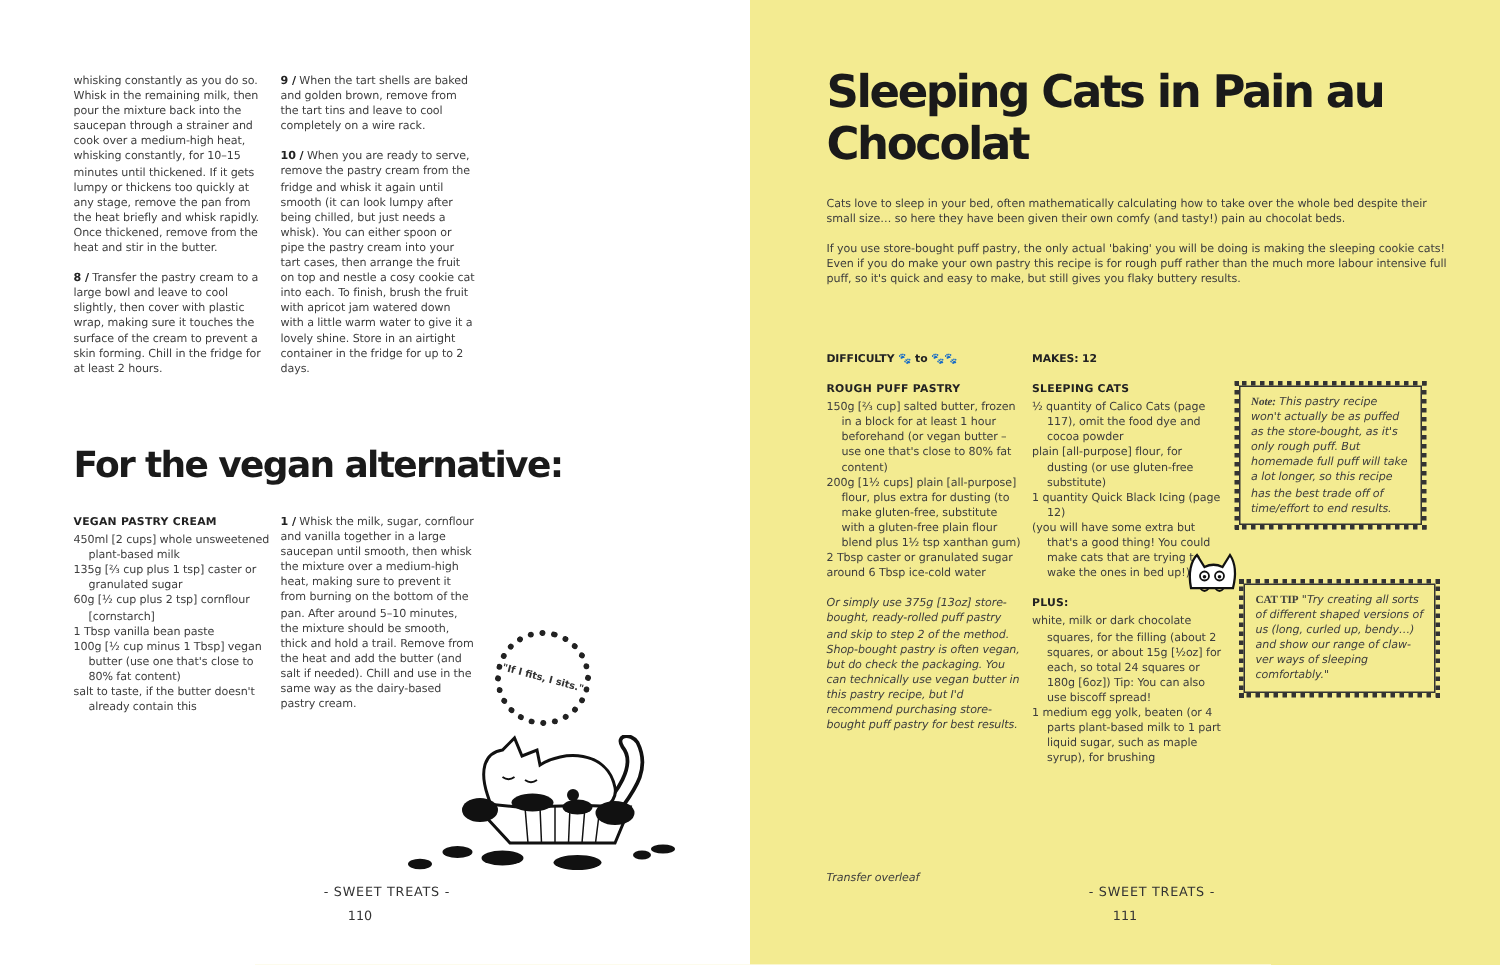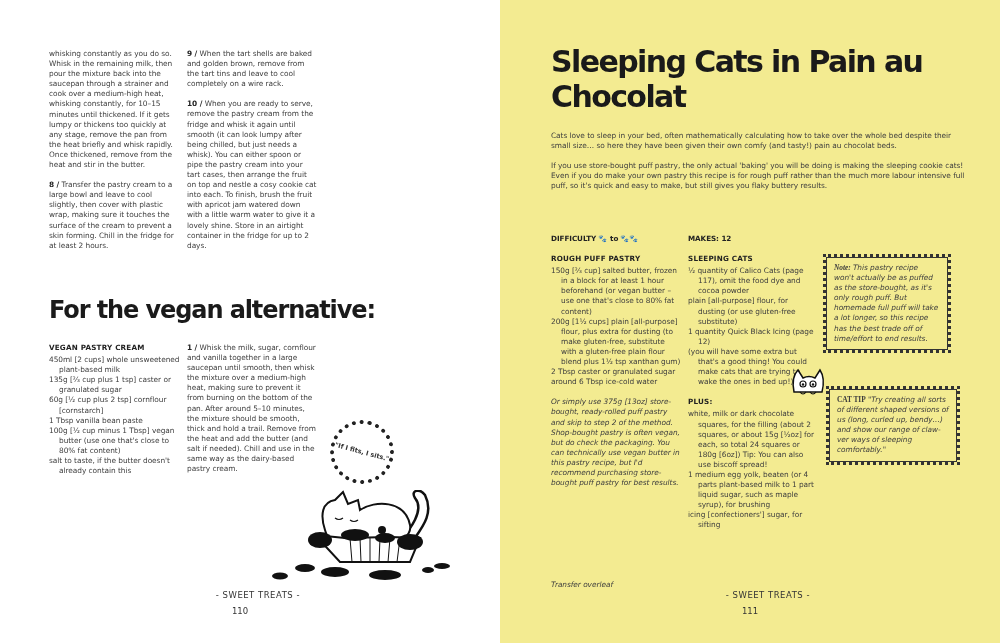--- a/index.html
+++ b/index.html
@@ -159,21 +159,20 @@
   <ul class="ing-list">
     <li>½ quantity of Calico Cats (page 117), omit the food dye and cocoa powder</li>
     <li>plain [all-purpose] flour, for dusting (or use gluten-free substitute)</li>
     <li>1 quantity Quick Black Icing (page 12)</li>
     <li>(you will have some extra but that's a good thing! You could make cats that are trying to wake the ones in bed up!)</li>
   </ul>
   <div class="ing-title" style="margin-top:10px;">PLUS:</div>
   <ul class="ing-list">
     <li>white, milk or dark chocolate squares, for the filling (about 2 squares, or about 15g [½oz] for each, so total 24 squares or 180g [6oz]) Tip: You can also use biscoff spread!</li>
     <li>1 medium egg yolk, beaten (or 4 parts plant-based milk to 1 part liquid sugar, such as maple syrup), for brushing</li>
-    <li>icing [confectioners'] sugar, for sifting</li>
   </ul>
 </div>
 
 <div class="note-box body-text" style="left:823px; top:254px; width:128px;">
   <b>Note:</b><span> This pastry recipe won't actually be as puffed as the store-bought, as it's only rough puff. But homemade full puff will take a lot longer, so this recipe has the best trade off of time/effort to end results.</span>
 </div>
 
 <svg style="position:absolute; left:790px; top:368px;" width="38" height="30" viewBox="0 0 38 30">
   <path d="M4 24 C2 14, 4 6, 8 2 L13 10 C17 8, 21 8, 25 10 L30 2 C34 8, 34 16, 32 24 Z" fill="#fff" stroke="#111" stroke-width="1.5"></path>
   <circle cx="13" cy="16" r="3" fill="#fff" stroke="#111" stroke-width="1.2"></circle>

